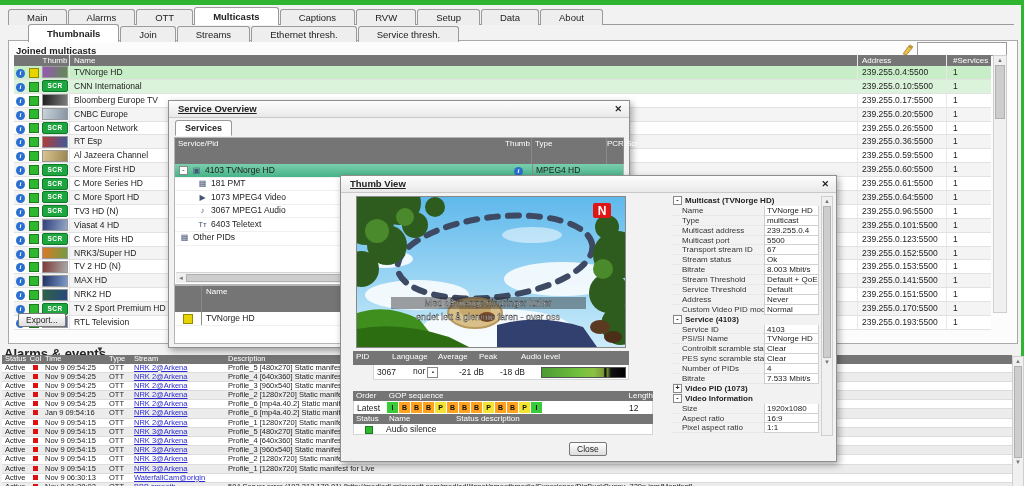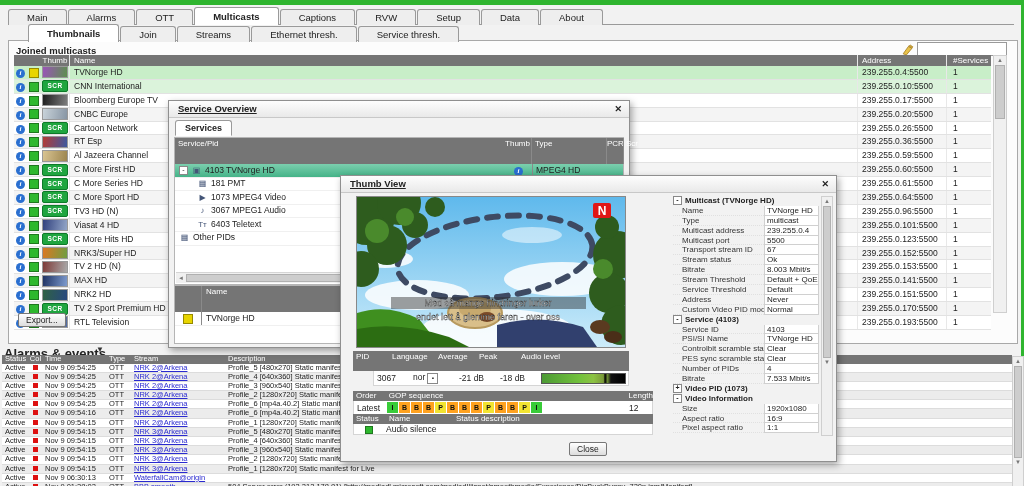--- a/index.html
+++ b/index.html
@@ -378,21 +378,21 @@
           <div class="a-status">Active</div>
           <div class="a-col"><span class="redsq" style="background: rgb(221, 17, 17);"></span></div>
           <div class="a-time">Nov 9 09:54:25</div>
           <div class="a-type">OTT</div>
           <div class="a-stream"><a href="#">NRK 2@Arkena</a></div>
           <div class="a-desc">Profile_6 [mp4a.40.2] Static manifest for Live</div>
         </div>
         <div class="al-row alt">
           <div class="a-status">Active</div>
           <div class="a-col"><span class="redsq" style="background: rgb(221, 17, 17);"></span></div>
-          <div class="a-time">Nov 9 09:54:16</div>
+          <div class="a-time">Jan 9 09:54:16</div>
           <div class="a-type">OTT</div>
           <div class="a-stream"><a href="#">NRK 2@Arkena</a></div>
           <div class="a-desc">Profile_6 [mp4a.40.2] Static manifest for Live</div>
         </div>
         <div class="al-row">
           <div class="a-status">Active</div>
           <div class="a-col"><span class="redsq" style="background: rgb(221, 17, 17);"></span></div>
           <div class="a-time">Nov 9 09:54:15</div>
           <div class="a-type">OTT</div>
           <div class="a-stream"><a href="#">NRK 2@Arkena</a></div>
@@ -695,21 +695,21 @@
           <div class="pr-value">1:1</div>
         </div>
       </div>
     <div class="vscroll" id="tv-pscroll">
       <div class="arr">▲</div>
       <div class="thumb" style="height:150px;"></div>
       <div class="arr">▼</div>
     </div>
 
     <div class="mini-table" id="tv-audio" style="left:12px;top:175px;width:276px;">
-      <div class="mt-head" id="au-head" style="height:20px;line-height:11px;">
+      <div class="mt-head" id="au-head" style="height:14px;line-height:11px;">
           <div style="width: 33px; padding-left: 3px;">PID</div>
           <div style="width: 43px; padding-left: 3px;">Language</div>
           <div style="width: 38px; padding-left: 3px;">Average</div>
           <div style="width: 39px; padding-left: 3px;">Peak</div>
           <div style="flex: 1 1 0%; padding-left: 3px;">Audio level</div>
         </div>
       <div class="mt-row" style="height:14px;margin-left:20px;">
         <div style="width:33px;padding-left:3px;">3067</div>
         <div style="width:43px;padding-left:3px;">
           <span>nor</span><span class="combo">▪</span>

